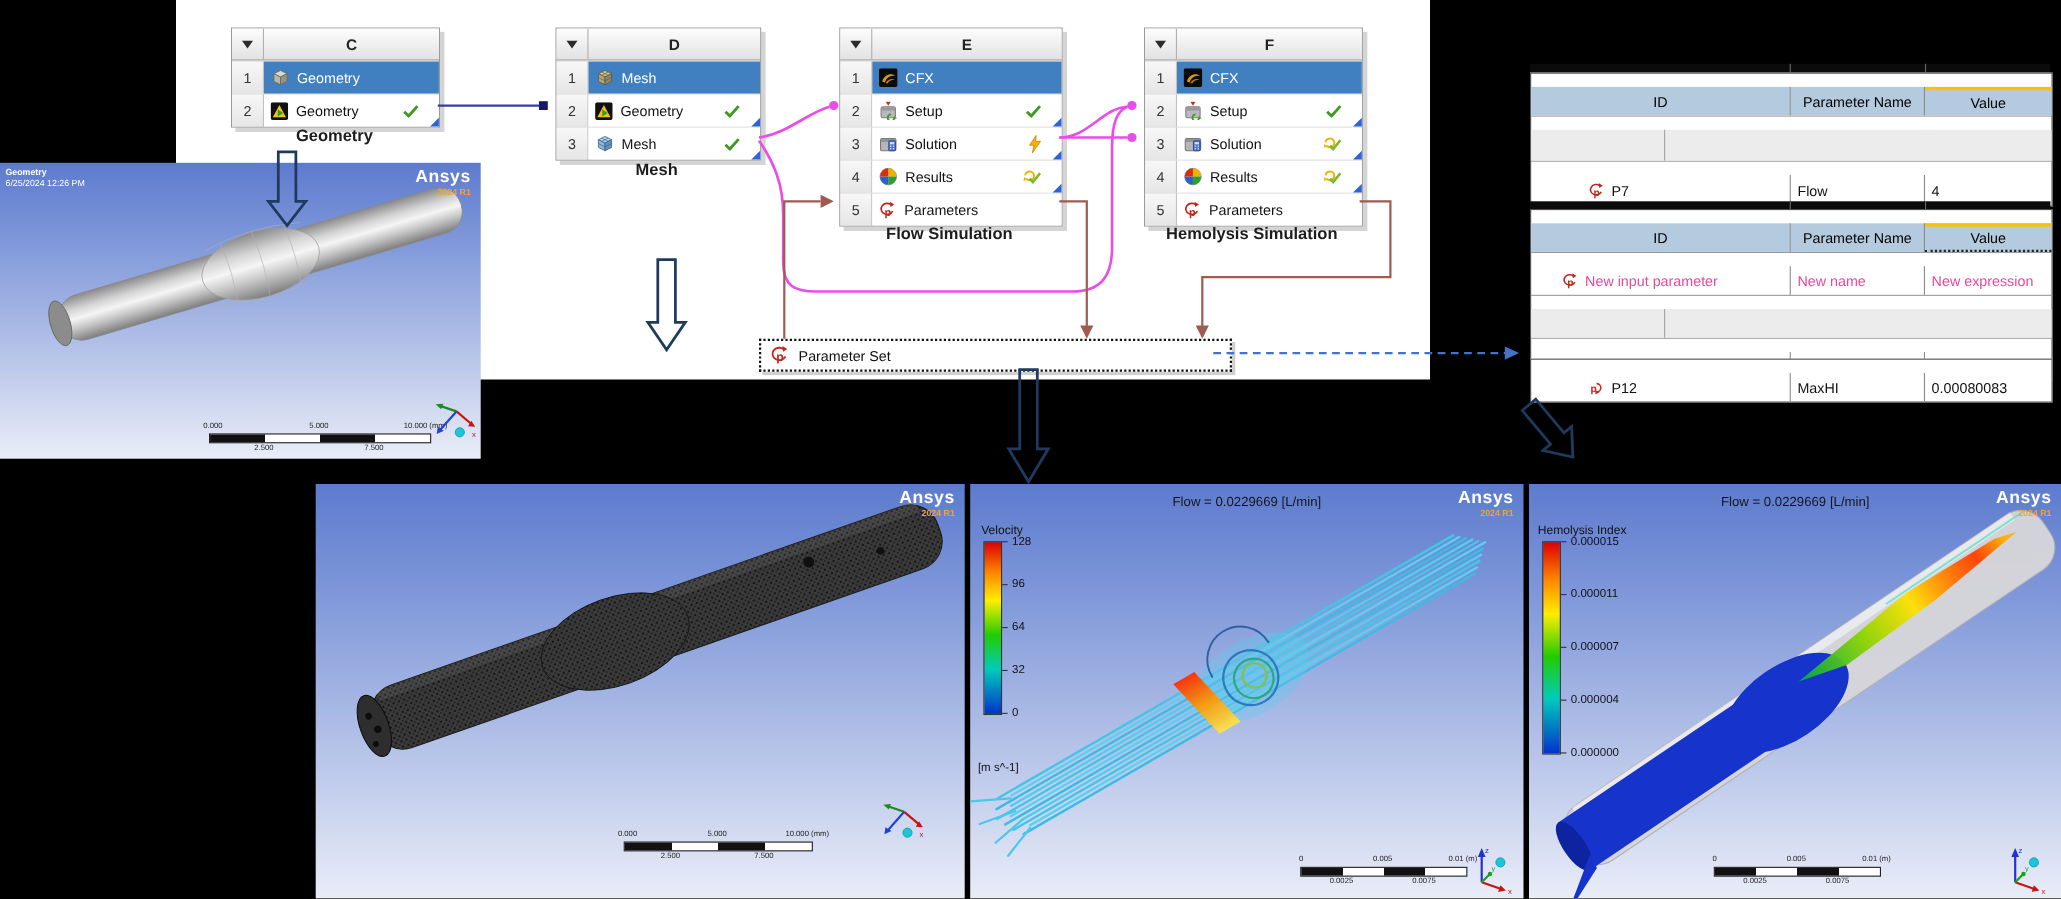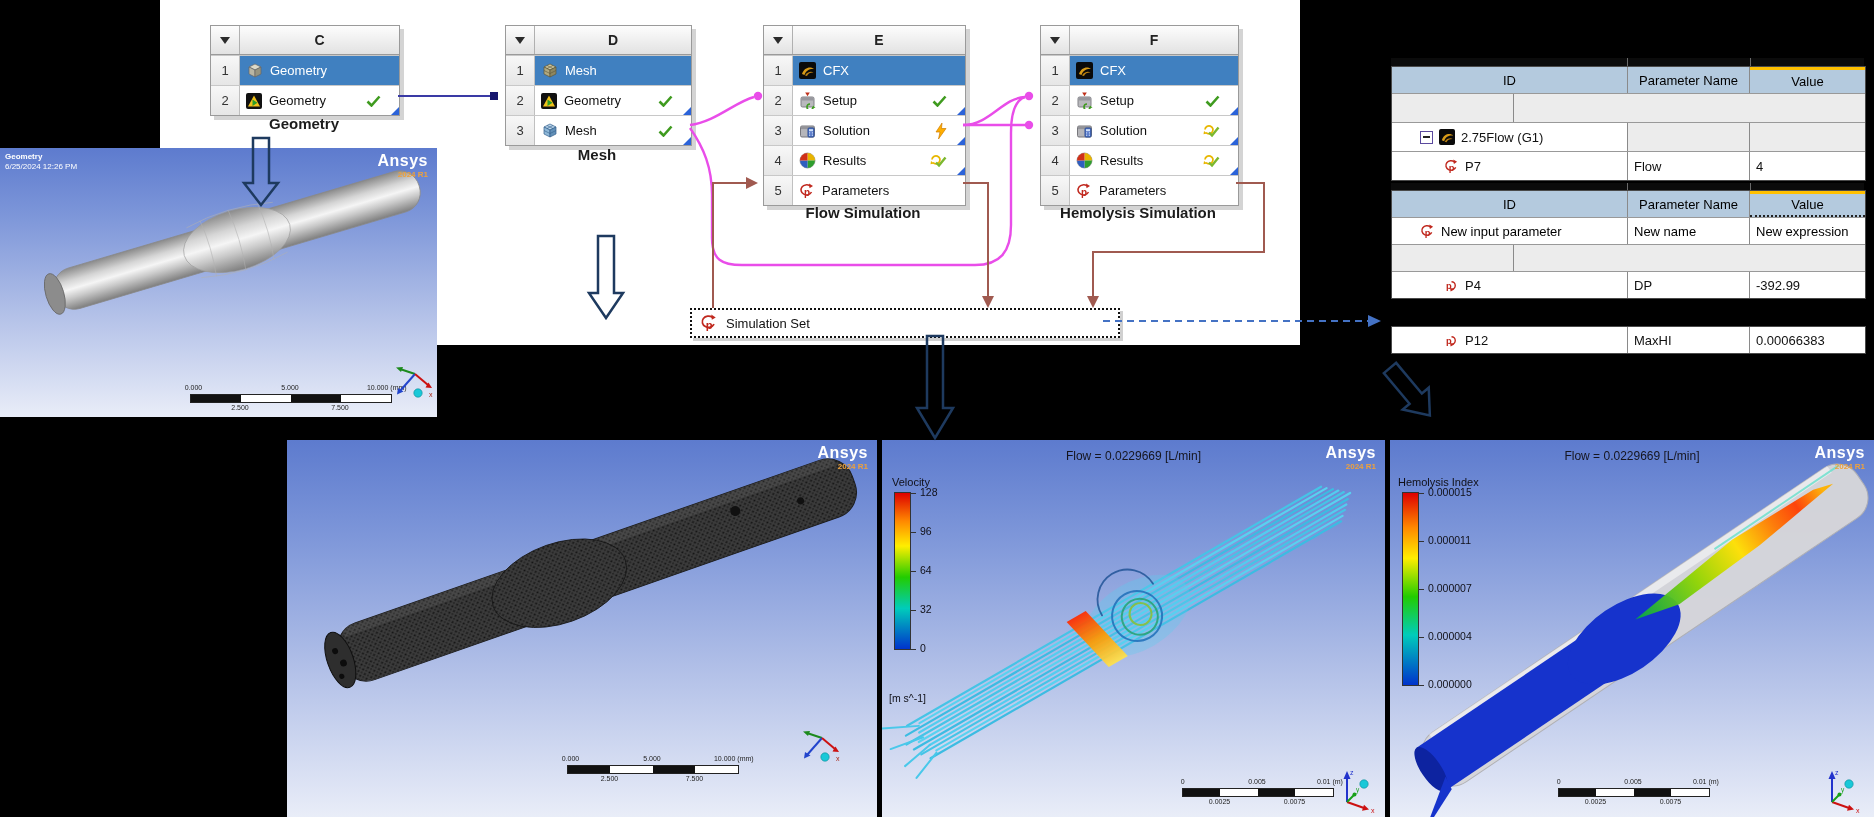--- a/index.html
+++ b/index.html
@@ -67,33 +67,33 @@
   .st1{position:absolute;top:0;left:50%;transform:translateX(-50%);}
   .st2{position:absolute;top:0;right:0;transform:translateX(42%);white-space:nowrap;}
   .sb0{position:absolute;top:20px;left:25%;transform:translateX(-50%);}
   .sb1{position:absolute;top:20px;left:75%;transform:translateX(-50%);}
   .triad{position:absolute;z-index:4;line-height:0;}
 
   
   .sliver{position:absolute;background:#0b0b0b;border-bottom:2px solid #7d7d7d;display:flex;z-index:2;}
   .sliver div{border-right:1px solid #6a6a6a;height:100%;}
   .ptable{position:absolute;width:473px;background:#fff;border:1px solid #4a4a4a;z-index:2;font-size:13px;}
-  .trow{display:flex;border-bottom:1px solid #999;}
+  .trow{display:flex;border-bottom:1px solid #999;margin-top:12px;}
   .trow:last-child{border-bottom:none;}
   .tc{border-right:1px solid #8a8a8a;display:flex;align-items:center;gap:6px;
       padding:0 6px;box-sizing:border-box;overflow:hidden;white-space:nowrap;}
   .tc:last-child{border-right:none;}
   .c1{width:236px;}.c2{width:122px;}.c3{flex:1;}
   .th .tc{background:#b4cade;justify-content:center;color:#000;}
   .th{height:26px;}
   .tr26{height:26px;}.tr28{height:28px;}
   .val-hl{border-top:3px solid #ffc000;}
   .dot-b{border-bottom:2px dotted #222;}
   .cell-empty{background:#ececec;}
-  .ph{color:#000000;}
+  .ph{color:#ec4899;}
   .ind1{padding-left:6px;}.ind2{padding-left:28px;}.ind3{padding-left:52px;}
   .minusbox{width:11px;height:11px;border:1px solid #5b4a9e;background:#fff;position:relative;flex:0 0 auto;}
   .minusbox::after{content:"";position:absolute;left:2px;right:2px;top:4px;height:2px;background:#222;}
 
   svg{display:block;}
   #wires{position:absolute;left:0;top:0;z-index:6;pointer-events:none;}
 </style>
 </head>
 <body>
 
@@ -417,21 +417,21 @@
   <div class="caption" style="left:1138px;top:204px;">Hemolysis Simulation</div>
 
   <div id="pset" class="abs">
     <span class="ic">
         <svg width="18" height="18" viewBox="0 0 16 16">
           <path d="M11,3 A5.5,5 0 1 0 12.5,9" fill="none" stroke="#c0281e" stroke-width="1.5"></path>
           <polygon points="10,0.5 14,3 10.5,5.2" fill="#c0281e"></polygon>
           <text x="5" y="13" font-size="10" font-weight="bold" fill="#c0281e">p</text>
         </svg>
       </span>
-    <span>Simulation Set</span>
+    <span>Parameter Set</span>
   </div>
 
   <div class="view" style="left:0;top:148px;width:437px;height:269px;">
     <div class="corner-note">
       <span class="b">Geometry</span><br>
       <span>6/25/2024 12:26 PM</span>
     </div>
     <div class="ansys-logo">
       <span class="n">Ansys</span>
       <span class="s">2024 R1</span>
@@ -664,35 +664,20 @@
     <div class="trow th">
       <div class="tc c1">ID</div>
       <div class="tc c2">Parameter Name</div>
       <div class="tc c3 val-hl">Value</div>
     </div>
     <div class="trow tr28">
       <div class="tc c2 cell-empty"></div>
         <div class="tc c3 cell-empty"></div>
     </div>
     <div class="trow tr28">
-      <div class="tc c1 ind2">
-          <span class="minusbox"></span>
-        <span class="ic">
-            <svg width="16" height="16" viewBox="0 0 17 17">
-              <rect width="17" height="17" rx="2" fill="#0a0a0a"></rect>
-              <path d="M3,12 C5,5 12,4 15,7 C11,6.5 7,8 5.5,13 Z" fill="#d89b18"></path>
-              <path d="M6,13.5 C8,10 12,9 14.5,10.5 C11,10.5 9,11.5 8,14 Z" fill="#b97f10"></path>
-            </svg>
-          </span>
-        <span>2.75Flow (G1)</span>
-        </div>
-      <div class="tc c2 cell-empty"></div>
-        <div class="tc c3 cell-empty"></div>
-    </div>
-    <div class="trow tr28">
       <div class="tc c1 ind3">
         <span class="ic">
             <svg width="15" height="15" viewBox="0 0 16 16">
               <path d="M11,3 A5.5,5 0 1 0 12.5,9" fill="none" stroke="#c0281e" stroke-width="1.5"></path>
               <polygon points="10,0.5 14,3 10.5,5.2" fill="#c0281e"></polygon>
               <text x="5" y="13" font-size="10" font-weight="bold" fill="#c0281e">p</text>
             </svg>
           </span>
         <span>P7</span>
         </div>
@@ -751,21 +736,21 @@
         <span class="ic">
             <svg width="15" height="15" viewBox="0 0 16 16">
               <text x="2" y="12" font-size="10" font-weight="bold" fill="#c0281e">p</text>
               <path d="M8,4 A4,4 0 1 1 8,12" fill="none" stroke="#c0281e" stroke-width="1.5"></path>
               <polygon points="6.5,10.5 11,12.2 7,14.5" fill="#c0281e"></polygon>
             </svg>
           </span>
         <span>P12</span>
         </div>
       <div class="tc c2">MaxHI</div>
-      <div class="tc c3">0.00066383</div>
+      <div class="tc c3">0.00080083</div>
     </div>
   </div>
 
   <svg id="wires" width="1874" height="817">
 
     <line x1="398" y1="96" x2="496" y2="96" stroke="#3a3aa5" stroke-width="2"></line>
     <rect x="490" y="92" width="8" height="8" fill="#17176e"></rect>
 
     <g stroke="#e94de9" stroke-width="2.4" fill="none">
       <path d="M690,125 C715,122 735,102 754,97"></path>

